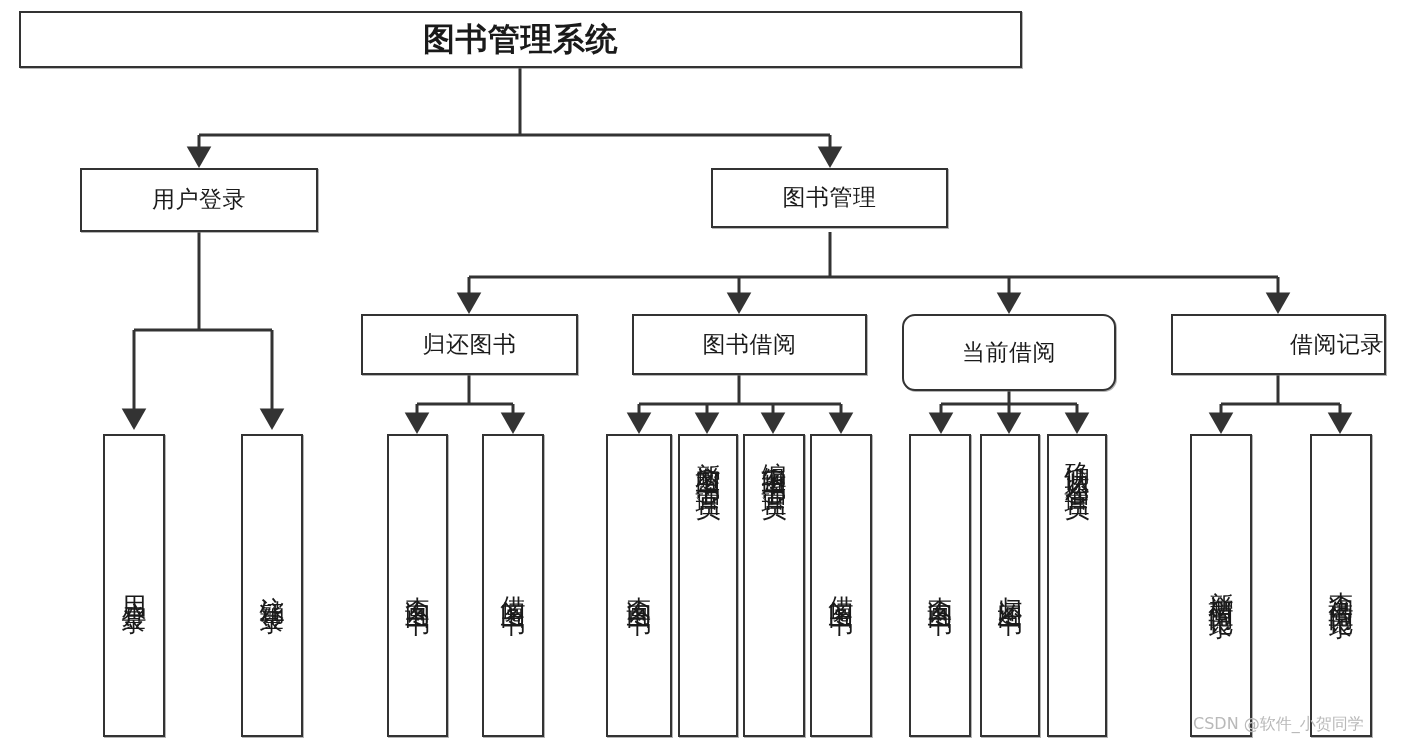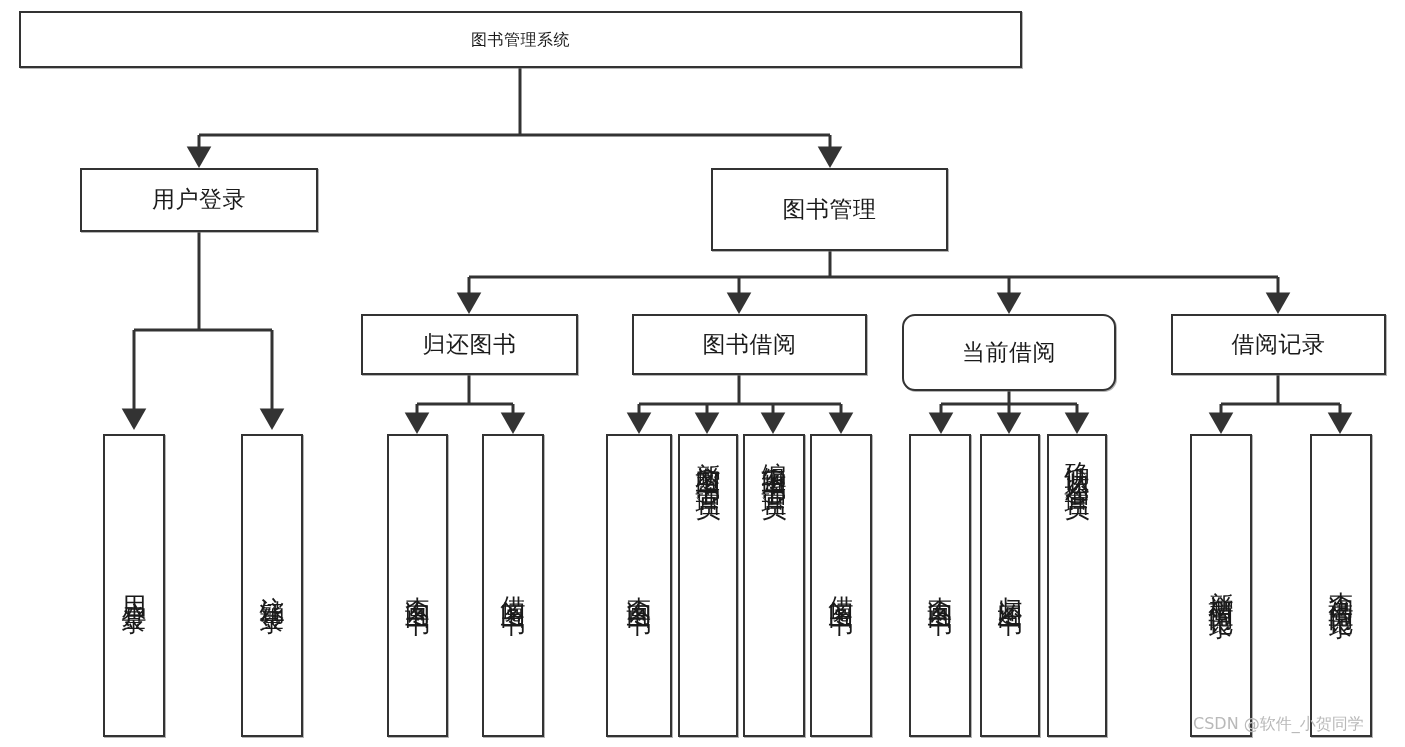--- a/index.html
+++ b/index.html
@@ -41,21 +41,22 @@
     color: #1a1a1a;
     font-family: "DejaVu Sans", "Liberation Sans", sans-serif;
     letter-spacing: 0.5px;
     white-space: nowrap;
     line-height: 1.12;
   }
   .node-box.horizontal .node-label {
     font-size: 23px;
   }
   .node-box.root .node-label {
-    font-size: 16px;
+    font-size: 32px;
+    font-weight: bold;
   }
   .node-box.vertical {
     align-items: flex-start;
     padding-top: 6px;
   }
   .node-box.vertical .node-label {
     writing-mode: vertical-rl;
     text-orientation: upright;
     font-size: 25px;
     letter-spacing: 5px;
@@ -143,37 +144,37 @@
   </svg>
 
   <div class="node-box root horizontal" style="left:19px; top:11px; width:1003px; height:57px;">
     <span class="node-label">图书管理系统</span>
   </div>
 
   <div class="node-box horizontal" style="left:80px; top:168px; width:238px; height:64px;">
     <span class="node-label">用户登录</span>
   </div>
 
-  <div class="node-box horizontal" style="left:711px; top:168px; width:237px; height:83px;">
+  <div class="node-box horizontal" style="left:711px; top:168px; width:237px; height:60px;">
     <span class="node-label">图书管理</span>
   </div>
 
   <div class="node-box horizontal" style="left:361px; top:314px; width:217px; height:61px;">
     <span class="node-label">归还图书</span>
   </div>
 
   <div class="node-box horizontal" style="left:632px; top:314px; width:235px; height:61px;">
     <span class="node-label">图书借阅</span>
   </div>
 
   <div class="node-box horizontal" style="left:902px; top:314px; width:214px; height:77px;border-radius:13px;">
     <span class="node-label">当前借阅</span>
   </div>
 
-  <div class="node-box horizontal" style="left:1171px; top:314px; width:215px; height:61px;">
+  <div class="node-box horizontal" style="left:1171px; top:314px; width:215px; height:61px;justify-content:flex-end;">
     <span class="node-label">借阅记录</span>
   </div>
 
   <div class="node-box vertical v-mid" style="left:103px; top:434px; width:62px; height:303px;">
     <span class="node-label">用户登录</span>
   </div>
 
   <div class="node-box vertical v-mid" style="left:241px; top:434px; width:62px; height:303px;">
     <span class="node-label">注销登录</span>
   </div>

